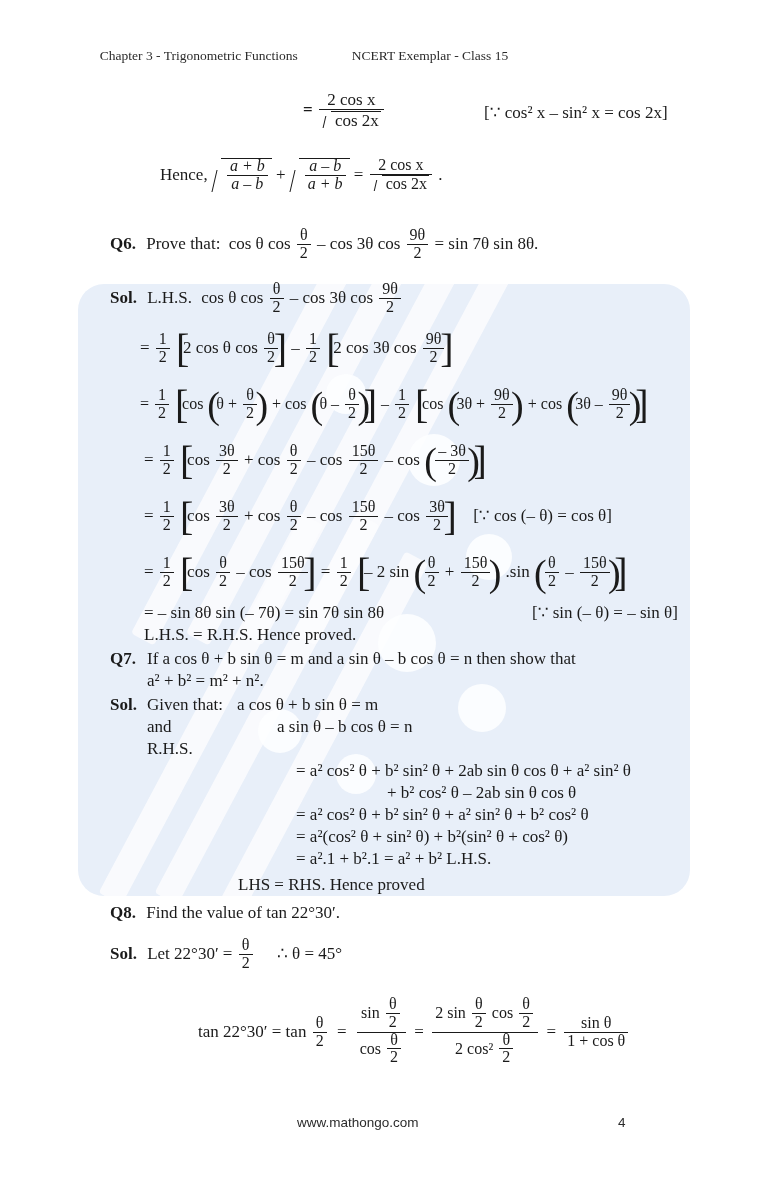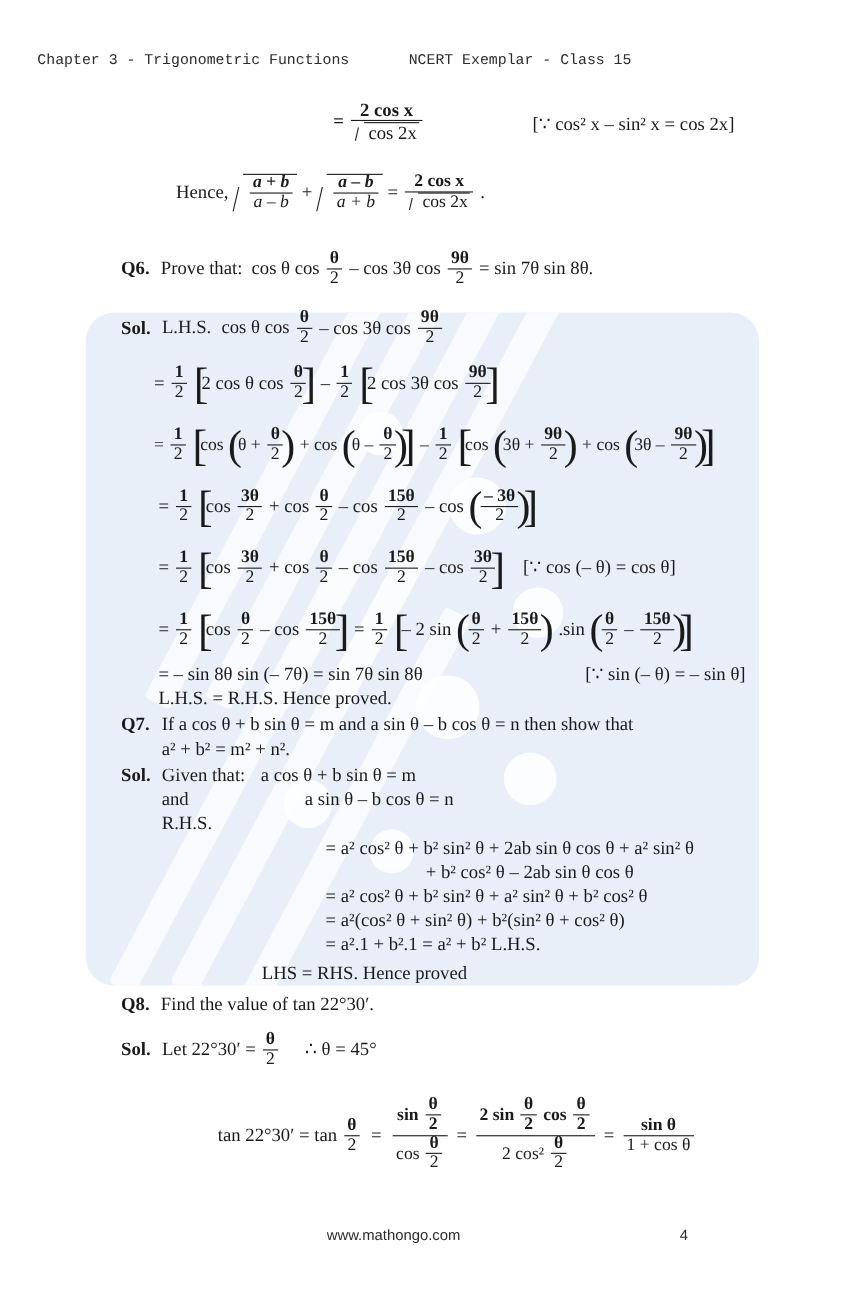--- a/index.html
+++ b/index.html
@@ -6,21 +6,21 @@
   body{
     width:768px;height:1187px;background:#ffffff;
     font-family:"Liberation Serif",serif;color:#1a1a1a;
     position:relative;overflow:hidden;
   }
   .page{position:relative;width:768px;height:1187px;}
 
   
   .hdr{
     position:absolute;top:48px;left:0;width:608px;
-    font-family:Liberation Mono, monospace;font-size:13.5px;color:#2b2b2b;
+    font-family:Liberation Serif, serif;font-size:13.5px;color:#2b2b2b;
     display:flex;justify-content:center;gap:54px;
   }
   .ftr{
     position:absolute;top:1115px;left:0;width:768px;
     font-family:"Liberation Sans",sans-serif;font-size:13.5px;color:#2b2b2b;
   }
   .ftr .url{position:absolute;left:297px;top:0;}
   .ftr .pg{position:absolute;left:618px;top:0;}
 
   
@@ -36,21 +36,21 @@
   .wm .dot{position:absolute;background:#fdfeff;border-radius:50%;opacity:.9;}
 
   
   .ln{position:absolute;white-space:nowrap;font-size:17px;line-height:1;}
   .lbl{font-weight:bold;font-size:17px;}
   .it{font-style:italic;}
 
   
   .fr{display:inline-block;vertical-align:middle;text-align:center;
       margin:0 2px;position:relative;top:-1px;}
-  .fr .n{display:block;padding:0 3px;font-size:16px;line-height:1.05;font-weight:bold;}
+  .fr .n{display:block;padding:0 3px;font-size:16px;line-height:1.05;}
   .fr .d{display:block;padding:0 3px;font-size:16px;line-height:1.05;
          border-top:1.2px solid #1a1a1a;}
   .fr.big .n,.fr.big .d{font-size:17px;}
   .fr.half{font-size:16px;}
 
   
   .rad{display:inline-block;position:relative;padding-left:11px;vertical-align:middle;}
   .rad:before{
     content:"";position:absolute;left:2px;bottom:2px;width:8px;height:62%;
     border-left:1.2px solid #1a1a1a;transform:skewX(-13deg);

